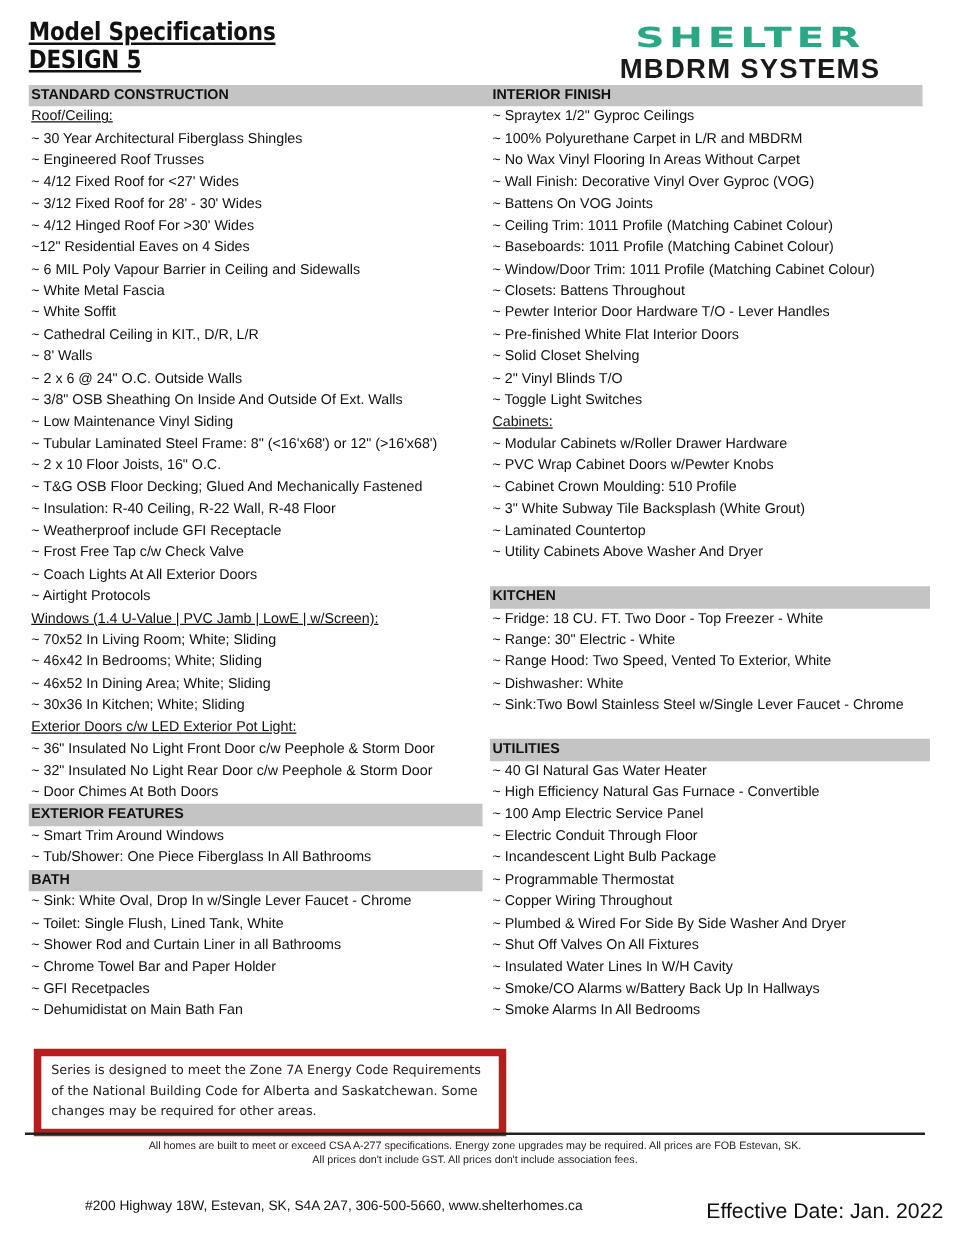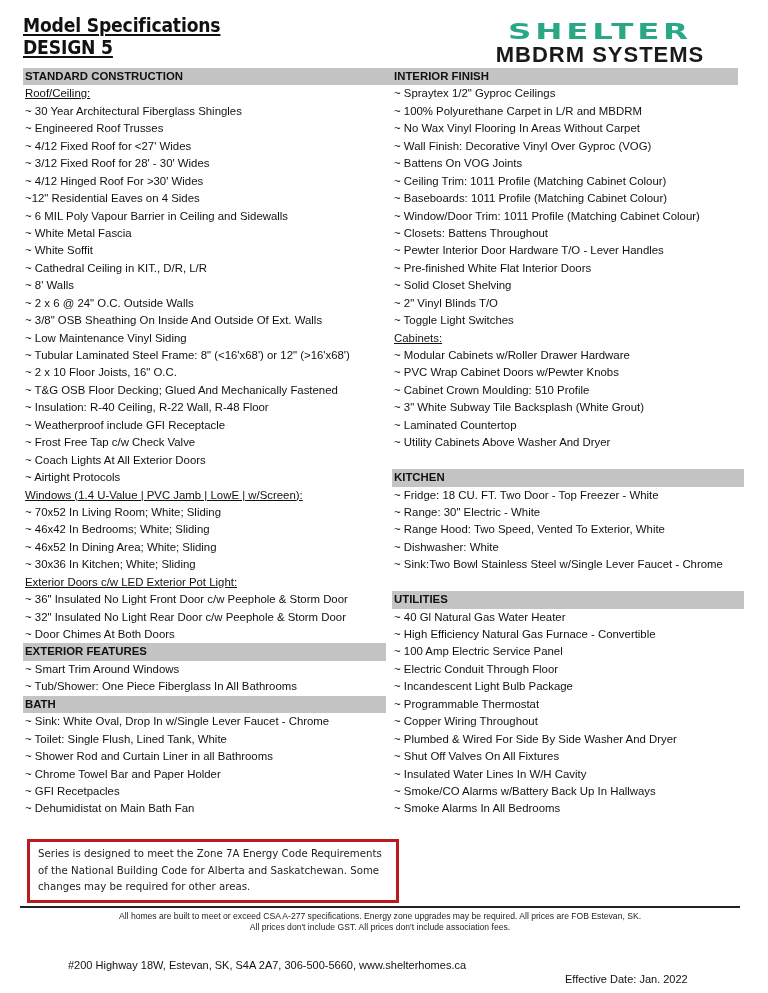--- a/index.html
+++ b/index.html
@@ -10,25 +10,25 @@
   .logo-top { font-family: "DejaVu Sans", sans-serif; font-weight: bold; font-size: 26px; line-height: 26px; color: #2aa886; letter-spacing: 3px; transform: scaleX(1.25) scaleY(0.85); transform-origin: center; }
   .logo-bottom { font-family: "Liberation Sans", sans-serif; font-weight: bold; font-size: 22px; line-height: 22px; color: #1a1a1a; letter-spacing: 1px; margin-top: 0px; }
   .col { position: absolute; top: 68px; }
   .col.left { left: 23px; width: 363px; }
   .col.right { left: 364px; width: 352px; margin-left: 28px; }
   .row { height: 17.45px; line-height: 17.45px; font-size: 11.4px; white-space: nowrap; padding-left: 2px; }
   .hdr { background: #c4c4c4; font-weight: bold; font-size: 11.4px; }
   .sub { text-decoration: underline; }
   .gap { height: 17.45px; }
   .band { position: absolute; left: 23px; top: 68px; width: 715px; height: 17px; background: #c4c4c4; }
-  .notice { position: absolute; left: 27px; top: 839px; width: 350px; border: 3px solid #b91c1c; padding: 4px 8px; font-family: "DejaVu Sans", sans-serif; font-size: 10.2px; line-height: 16.5px; color: #222; }
+  .notice { position: absolute; left: 27px; top: 839px; width: 350px; border: 6px solid #b91c1c; padding: 4px 8px; font-family: "DejaVu Sans", sans-serif; font-size: 10.2px; line-height: 16.5px; color: #222; }
   .rule { position: absolute; left: 20px; top: 906px; width: 720px; height: 2px; background: #222; }
   .fine { position: absolute; left: 20px; top: 911px; width: 720px; text-align: center; font-size: 8.6px; line-height: 11px; color: #222; }
   .contact { position: absolute; left: 68px; top: 959px; font-size: 11px; color: #111; white-space: nowrap; }
-  .effdate { position: absolute; left: 565px; top: 959px; font-size: 11px; color: #111; white-space: nowrap; margin-top: 14px; }
+  .effdate { position: absolute; left: 565px; top: 959px; font-size: 17px; color: #111; white-space: nowrap; }
 </style>
 </head>
 <body>
 
 <div class="title-block">
   <div class="title-line">Model Specifications</div>
   <div class="title-line">DESIGN 5</div>
 </div>
 
 <div class="logo">

